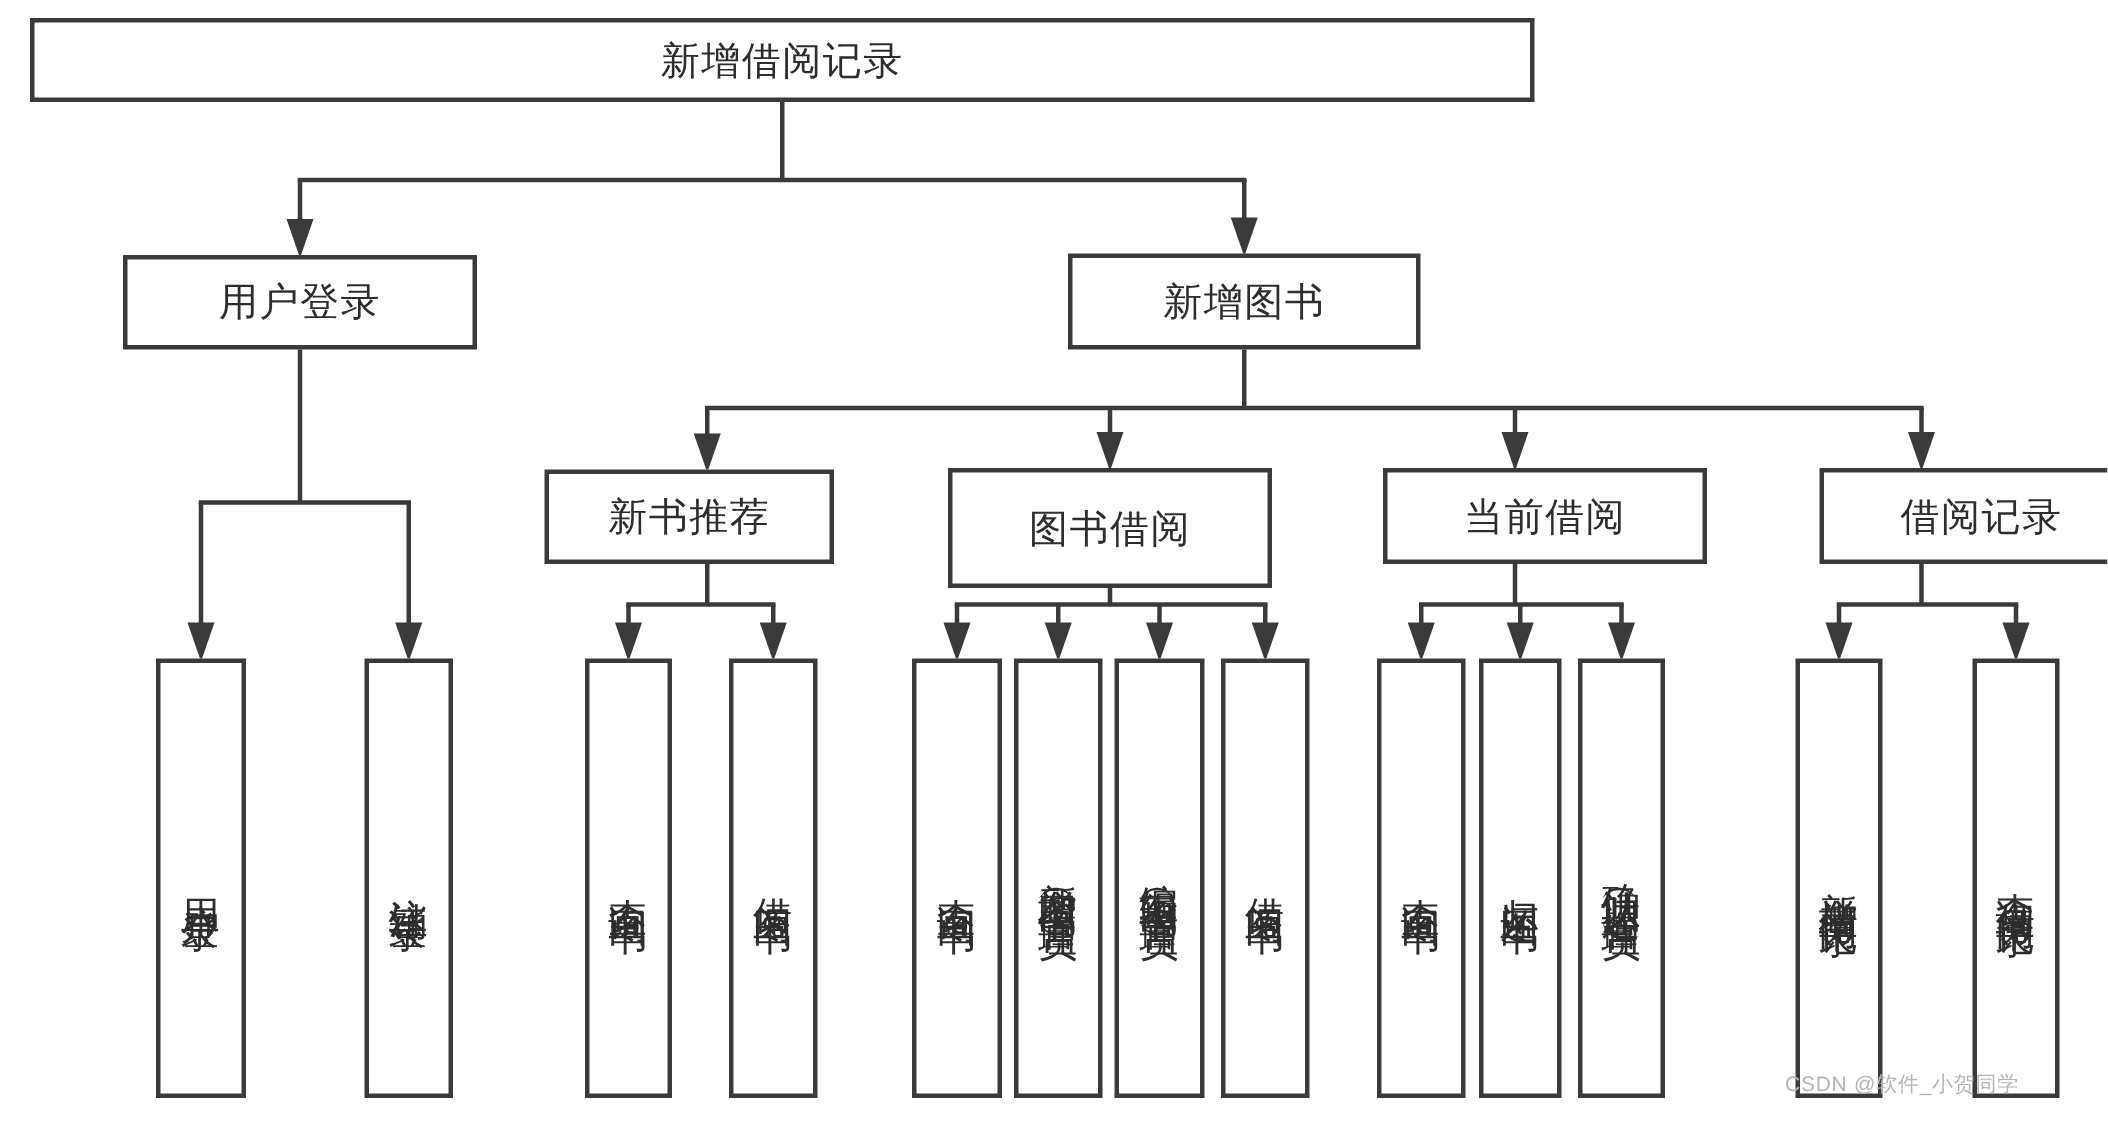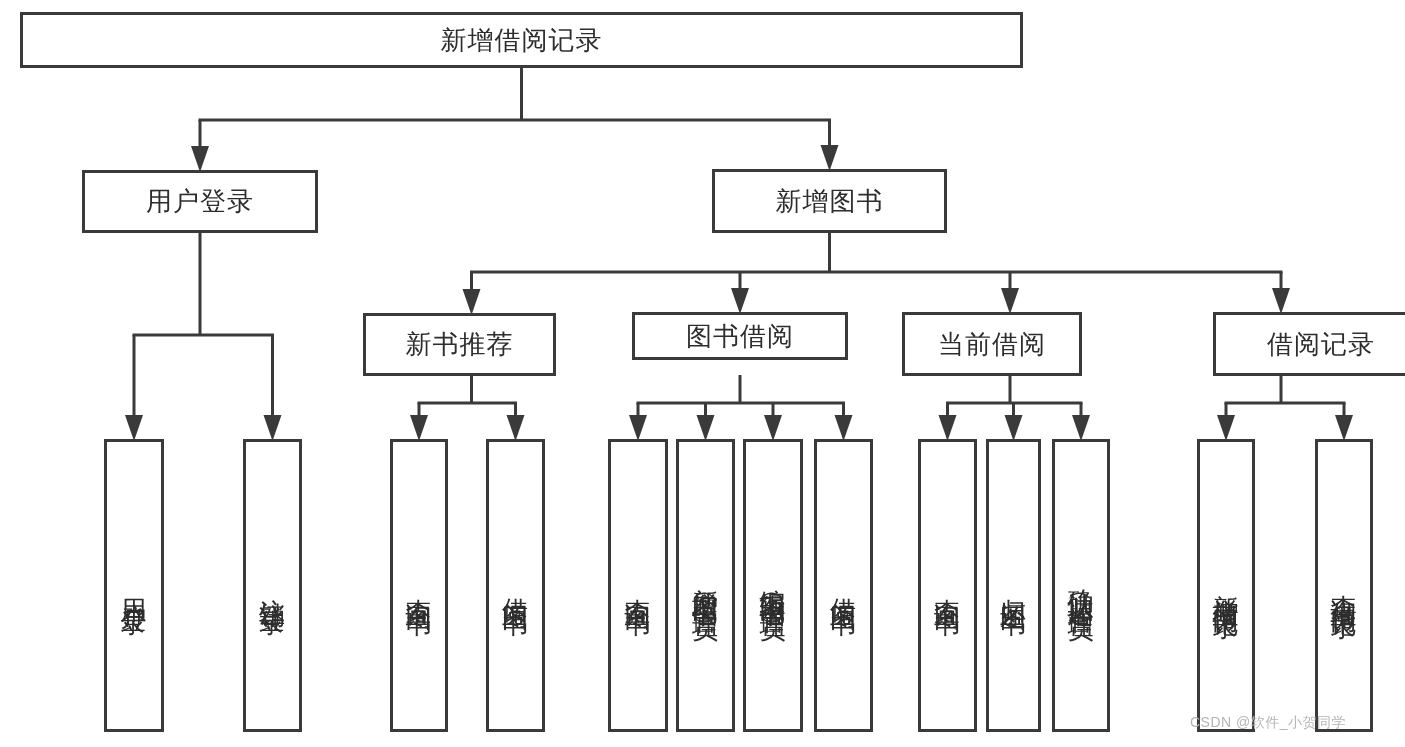--- a/index.html
+++ b/index.html
@@ -108,24 +108,24 @@
       </div>
       <div class="node h" style="left: 82px; top: 170px; width: 236px; height: 63px;">
         <span class="lbl">用户登录</span>
       </div>
       <div class="node h" style="left: 712px; top: 169px; width: 235px; height: 64px;">
         <span class="lbl">新增图书</span>
       </div>
       <div class="node h" style="left: 363px; top: 313px; width: 193px; height: 63px;">
         <span class="lbl">新书推荐</span>
       </div>
-      <div class="node h" style="left: 632px; top: 312px; width: 216px; height: 48px;">
+      <div class="node h" style="left: 632px; top: 312px; width: 216px; height: 80px;">
         <span class="lbl">图书借阅</span>
       </div>
-      <div class="node h" style="left: 902px; top: 312px; width: 180px; height: 64px;">
+      <div class="node h" style="left: 922px; top: 312px; width: 216px; height: 64px;">
         <span class="lbl">当前借阅</span>
       </div>
       <div class="node h" style="left: 1173px; top: 312px; width: 216px; height: 64px; margin-left: 40px;">
         <span class="lbl">借阅记录</span>
       </div>
       <div class="node v" style="left: 104px; top: 439px; width: 60px; height: 293px;">
         <span class="lbl">用户登录</span>
       </div>
       <div class="node v" style="left: 243px; top: 439px; width: 59px; height: 293px;">
         <span class="lbl">注销登录</span>

